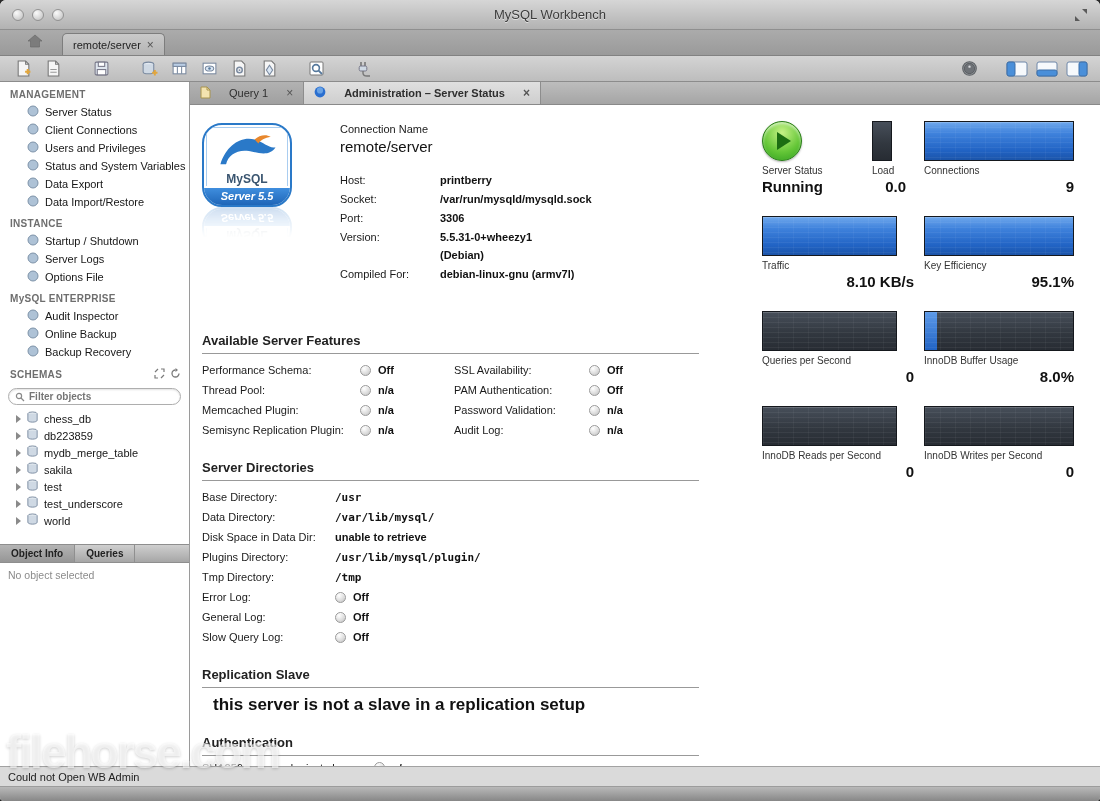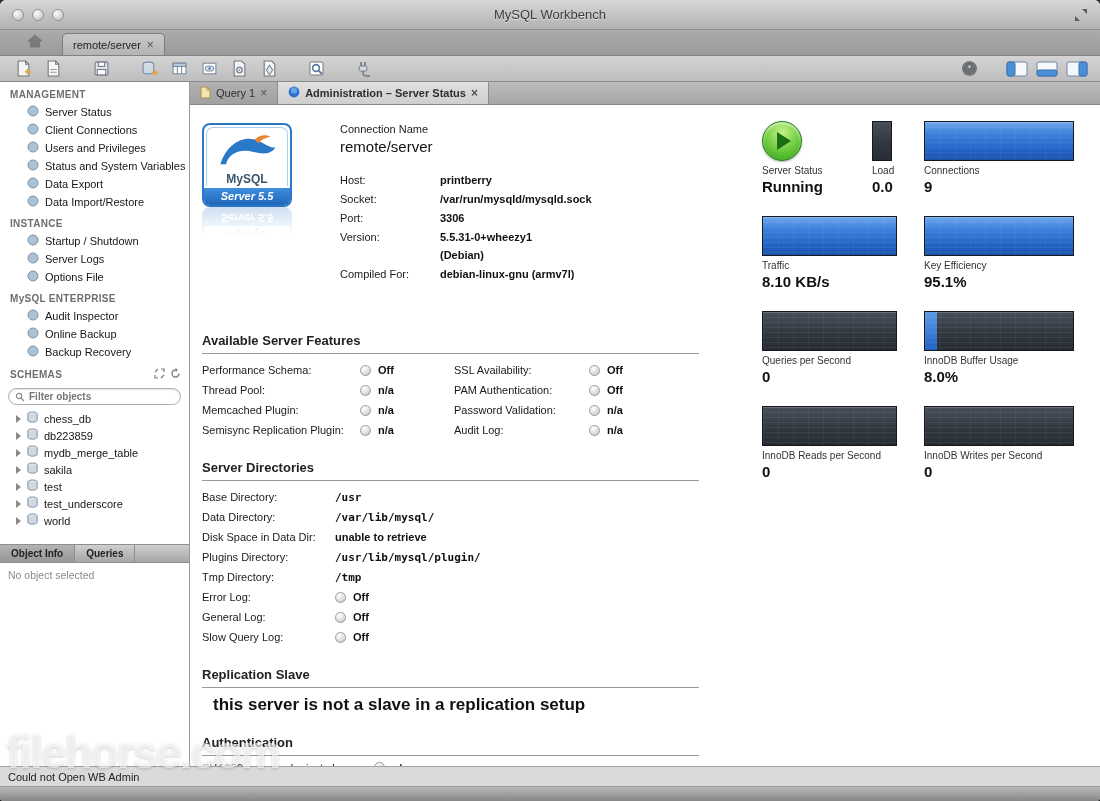--- a/index.html
+++ b/index.html
@@ -57,29 +57,29 @@
   .info-tab { padding:0 11px; font-size:10px; font-weight:bold; color:#222; display:flex; align-items:center;
               border-right:1px solid #8f8f8f; }
   .info-tab.active { background:linear-gradient(#b4b4b4,#969696); }
   .no-object { padding:6px 8px; font-size:10.5px; color:#8b8b8b; }
   .side-rest { flex:1; }
 
   
   .main { flex:1; display:flex; flex-direction:column; min-width:0; }
   .main-tabs { height:23px; background:linear-gradient(#bdbdbd,#a5a5a5); border-bottom:1px solid #898989;
                display:flex; align-items:stretch; }
-  .mtab { display:flex; align-items:center; gap:5px; padding:0 10px; font-size:11px; color:#2e2e2e;
+  .mtab { display:flex; align-items:center; gap:18px; padding:0 10px; font-size:11px; color:#2e2e2e;
           border-right:1px solid #8d8d8d; background:linear-gradient(#b2b2b2,#a0a0a0); }
   .mtab.active { background:linear-gradient(#e0e0e0,#cecece); font-weight:bold; }
   .content { flex:1; background:#fff; position:relative; overflow:hidden; padding:18px 0 0 12px; }
 
   
   .header-block { display:flex; gap:38px; height:190px; }
   .logo-col { width:100px; }
-  .mysql-logo { width:90px; border:2px solid #2a79c8; border-radius:8px; background:#fff; overflow:hidden; }
+  .mysql-logo { width:90px; border:2px solid #2a79c8; border-radius:20px; background:#fff; overflow:hidden; }
   .logo-inner { margin:2px; border:1px solid #a9cdf0; border-radius:7px 7px 0 0; border-bottom:none;
                 padding:4px 3px 0 3px; text-align:center; }
   .logo-brand { font-size:12px; font-weight:bold; color:#3a5570; margin-top:-2px; }
   .logo-edition { background:linear-gradient(#3f8ede,#1f66b8); color:#fff; font-style:italic; font-weight:bold;
                   font-size:11px; text-align:center; padding:2px 0 3px 0; }
   .logo-reflect { height:36px; overflow:hidden; opacity:.22;
                   -webkit-mask-image:linear-gradient(to bottom, #000, transparent 85%);
                   mask-image:linear-gradient(to bottom, #000, transparent 85%); }
   .logo-reflect .mysql-logo { transform:scaleY(-1); }
   .conn-label { font-size:11px; color:#1a1a1a; }
@@ -90,21 +90,21 @@
   .cf-value { font-weight:bold; color:#111; white-space:pre-line; }
 
   
   .gauges { position:absolute; top:16px; right:26px; width:312px; }
   .g-row { display:flex; gap:10px; margin-bottom:21px; }
   .g-col1 { width:152px; flex-shrink:0; }
   .g-col2 { width:150px; flex-shrink:0; }
   .g-split { display:flex; }
   .g-load { margin-left:auto; margin-right:8px; width:34px; }
   .g-label { font-size:10px; color:#333; margin-top:4px; white-space:nowrap; }
-  .g-value { font-size:15px; font-weight:bold; color:#111; margin-top:2px; }
+  .g-value { font-size:15px; font-weight:bold; color:#111; margin-top:2px;text-align:right; }
   .graph { height:40px; border:1px solid #15181d; position:relative; overflow:hidden;
            background:linear-gradient(180deg,#474f5a 0,#323840 55%,#272c33 100%);
            box-shadow:inset 0 1px 0 rgba(255,255,255,.14); }
   .graph::after { content:""; position:absolute; inset:0;
            background:repeating-linear-gradient(180deg, rgba(255,255,255,.055) 0 1px, transparent 1px 5px),
                       repeating-linear-gradient(90deg, rgba(255,255,255,.04) 0 1px, transparent 1px 15px); }
   .graph.blue { background:linear-gradient(180deg,#6fa8ec 0,#3f82dc 30%,#2163c4 75%,#1b54a9 100%); }
   .graph.w135 { width:135px; }
   .gfill { position:absolute; left:0; top:0; bottom:0; background:linear-gradient(180deg,#5d9ae8,#2163c4); }
   .meter { width:20px; height:40px; border:1px solid #15181d;

